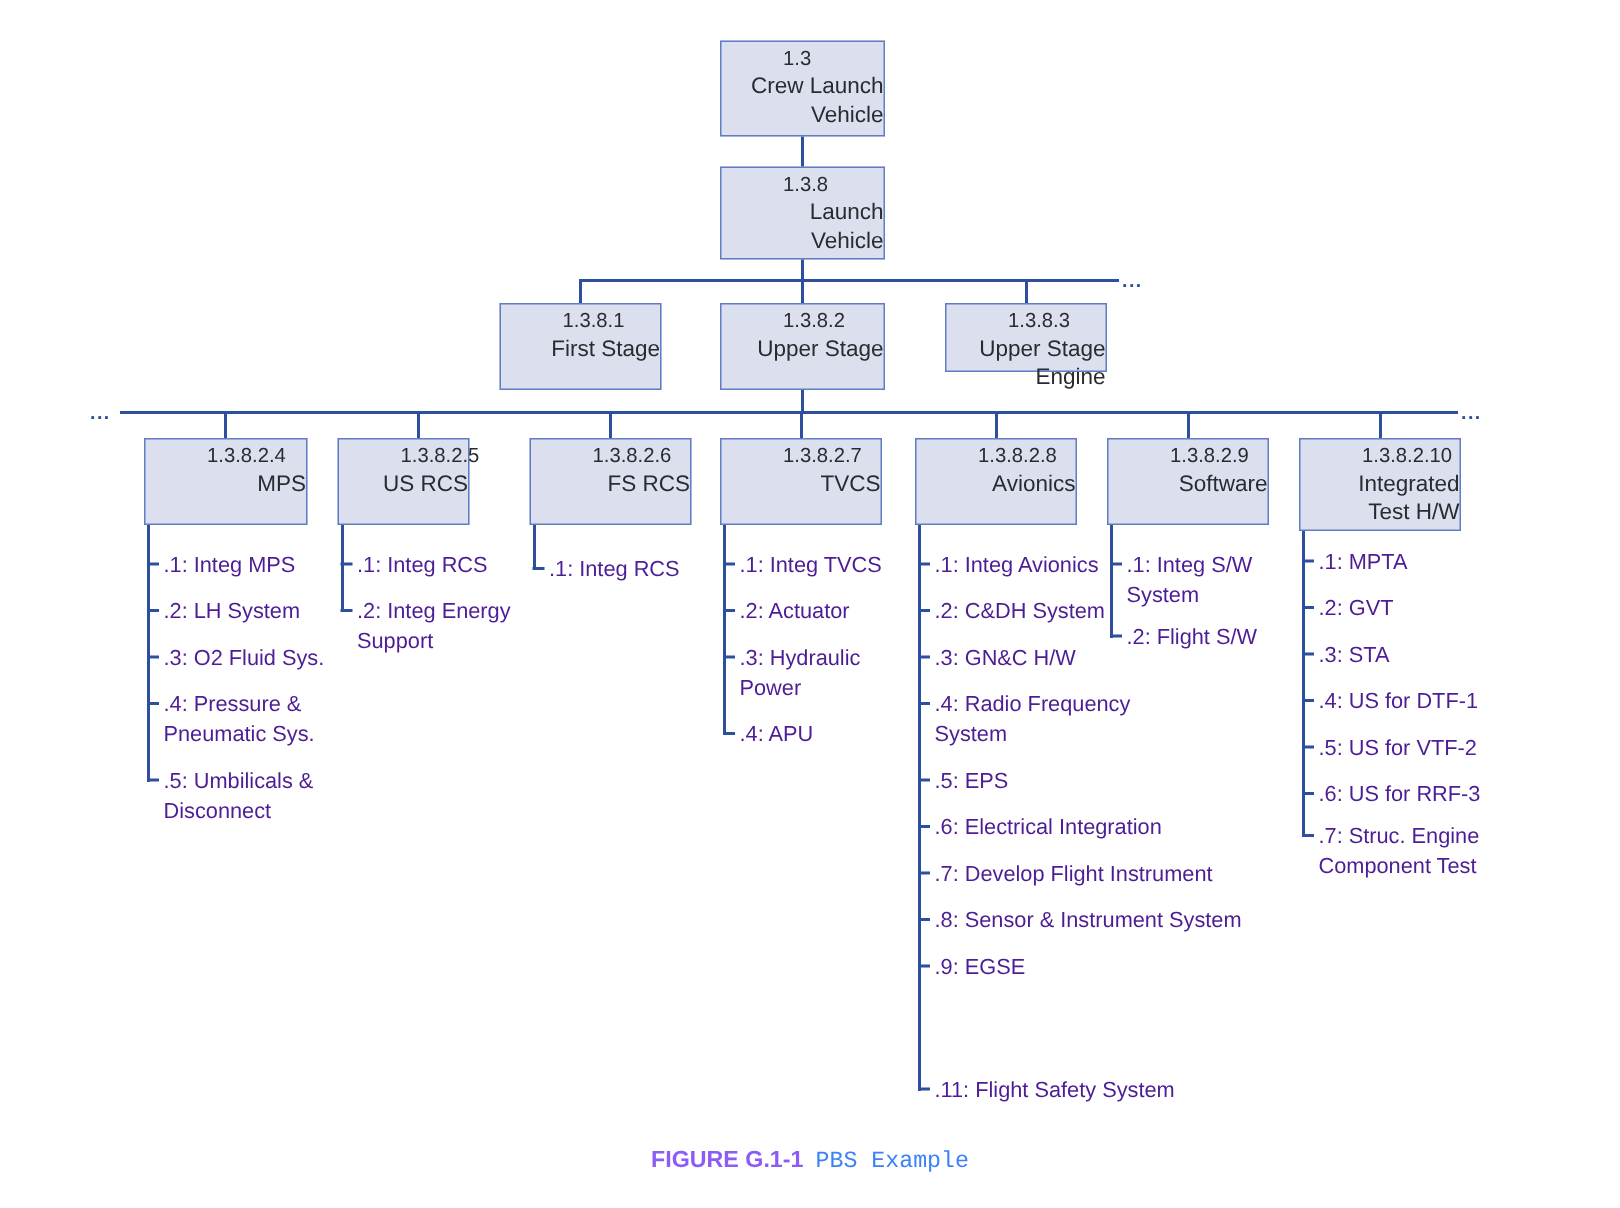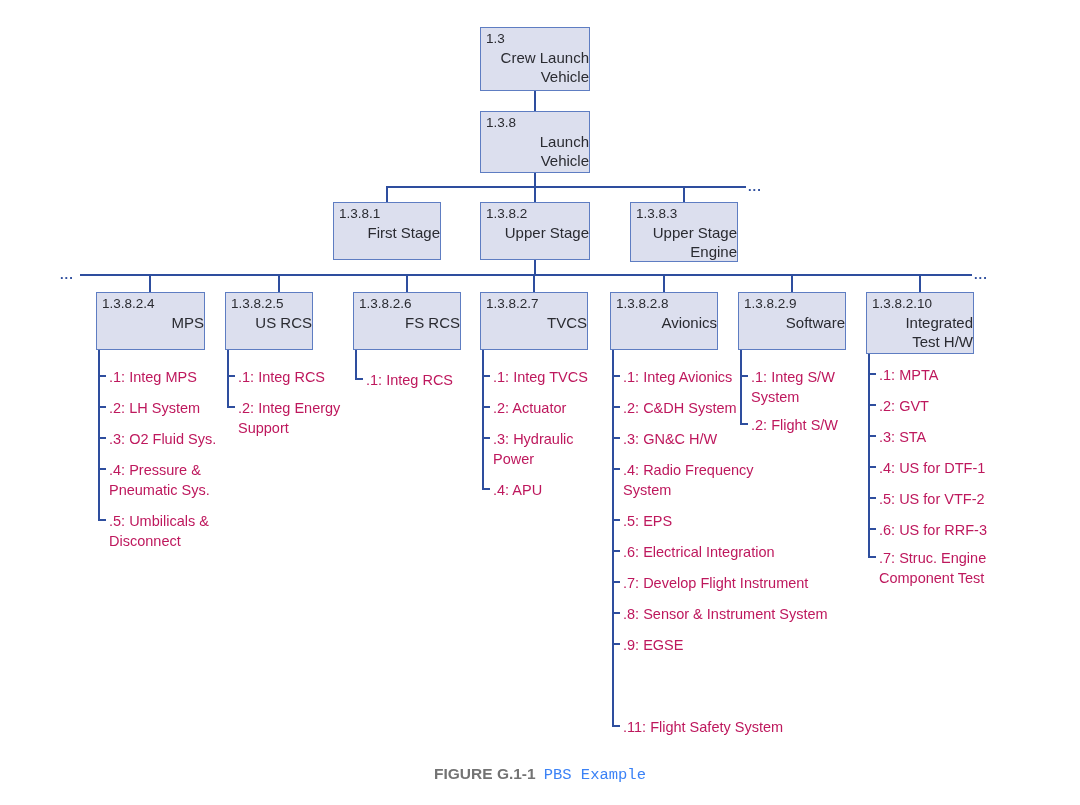--- a/index.html
+++ b/index.html
@@ -29,33 +29,34 @@
     box-sizing: border-box;
     background: #dcdfee;
     border: 1.5px solid #5e7dc2;
     color: #2a2b31;
   }
   .nid {
     font-size: 13.5px;
     line-height: 16px;
     padding: 3px 0 0 5px;
     text-align: left;
+    margin-left: 36px;
   }
   .nname {
     text-align: right;
     font-size: 15px;
     line-height: 19px;
     margin-top: 1px;
     white-space: pre-line;
   }
   .li {
     position: absolute;
     box-sizing: border-box;
     padding-left: 11px;
-    color: #be185d;
+    color: #4c1d95;
     font-size: 14.5px;
     line-height: 20px;
     white-space: pre-line;
   }
   .li::before {
     content: "";
     position: absolute;
     left: 0;
     top: 8px;
     width: 8px;
@@ -72,21 +73,21 @@
   }
   .caption {
     position: absolute;
     left: 0;
     top: 765px;
     width: 100%;
     text-align: center;
     font-size: 15.5px;
   }
   .cap-label {
-    color: #737373;
+    color: #8b5cf6;
     font-weight: 700;
   }
   .cap-title {
     color: #3b82f6;
     margin-left: 8px;
     font-family: Liberation Mono, monospace;
   }
 </style>
 </head>
 <body>
@@ -139,21 +140,21 @@
   </div>
 
   <div class="box" style="left:333px; top:202px; width:108px; height:58px">
     <div class="nid">1.3.8.1</div>
     <div class="nname">First Stage</div>
   </div>
   <div class="box" style="left:480px; top:202px; width:110px; height:58px">
     <div class="nid">1.3.8.2</div>
     <div class="nname">Upper Stage</div>
   </div>
-  <div class="box" style="left:630px; top:202px; width:108px; height:60px">
+  <div class="box" style="left:630px; top:202px; width:108px; height:46px">
     <div class="nid">1.3.8.3</div>
     <div class="nname">Upper Stage
 Engine</div>
   </div>
 
   <div class="box" style="left:96px; top:292px; width:109px; height:58px">
     <div class="nid">1.3.8.2.4</div>
     <div class="nname">MPS</div>
   </div>
   <div class="box" style="left:225px; top:292px; width:88px; height:58px">

